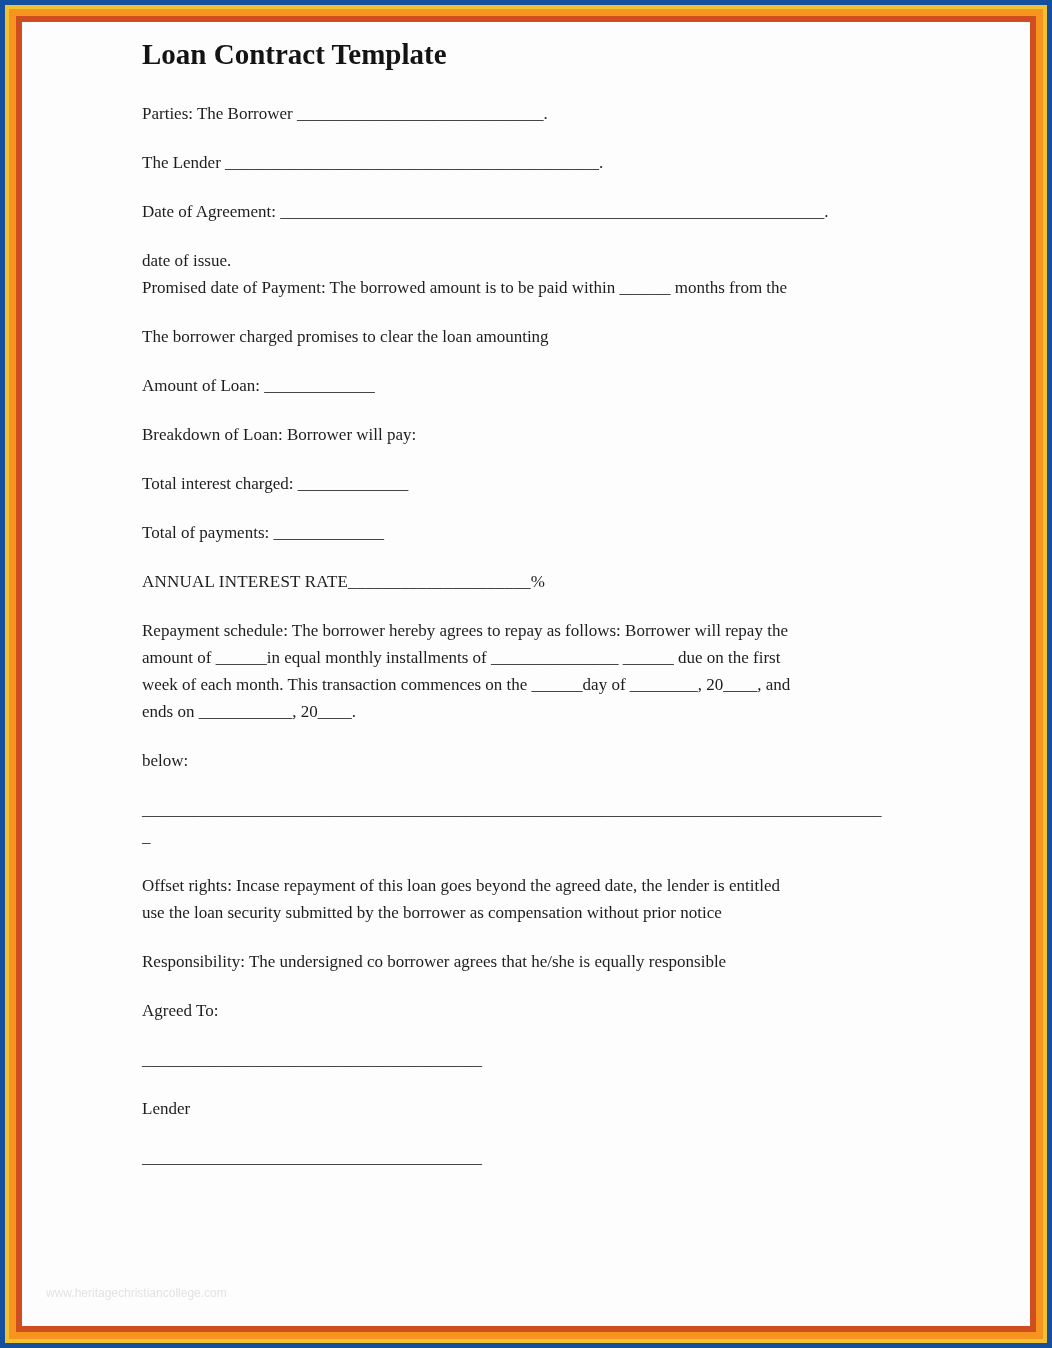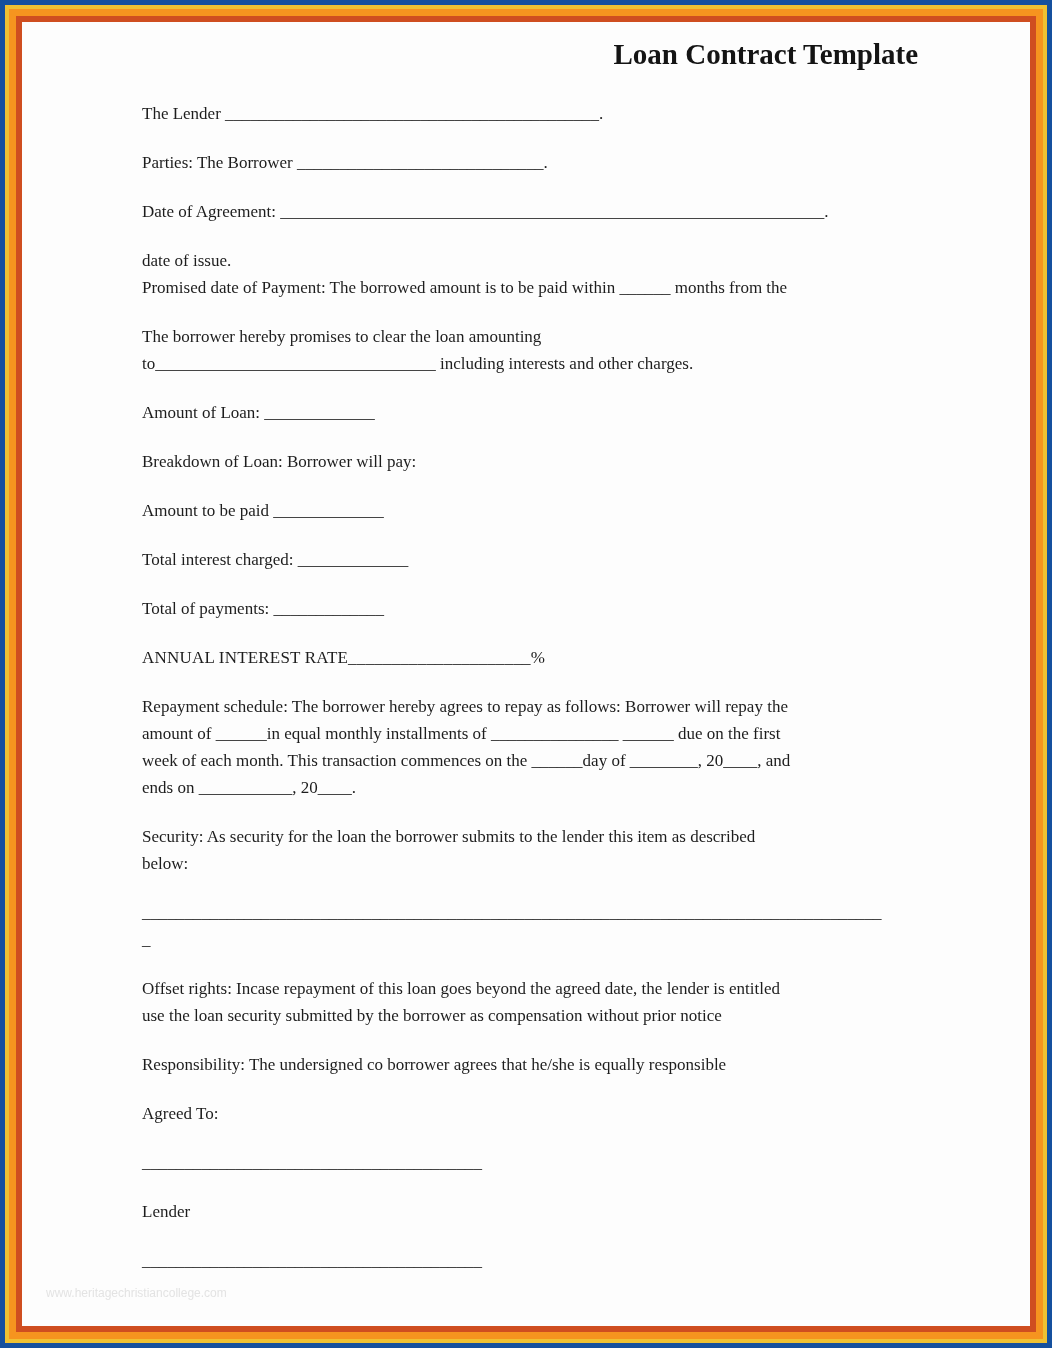--- a/index.html
+++ b/index.html
@@ -39,21 +39,21 @@
     width: 100%; height: 100%;
     background: #fdfdfd;
     color: #1d1d1d;
     padding: 14px 112px 0 120px;
     overflow: hidden;
   }
   .doc-title {
     font-size: 29px;
     line-height: 36px;
     font-weight: bold;
-    text-align: right;
+    text-align: left;
     margin: 0 0 28px 0;
     color: #141414;
   }
   .block { margin: 0 0 22px 0; }
   .line {
     font-size: 17px;
     line-height: 27px;
     white-space: pre-wrap;
   }
   .caps { letter-spacing: 0.2px; }
@@ -77,52 +77,48 @@
       <div class="frame-darkorange">
         <div class="page">
 
           <div class="watermark">www.heritagechristiancollege.com</div>
 
           <div class="content">
 
             <h1 class="doc-title">Loan Contract Template</h1>
 
             <div class="block">
-              <div class="line">The Lender ____________________________________________.</div>
+              <div class="line">Parties: The Borrower _____________________________.</div>
             </div>
 
             <div class="block">
-              <div class="line">Parties: The Borrower _____________________________.</div>
+              <div class="line">The Lender ____________________________________________.</div>
             </div>
 
             <div class="block">
               <div class="line">Date of Agreement: ________________________________________________________________.</div>
             </div>
 
             <div class="block">
               <div class="line">date of issue.</div>
               <div class="line">Promised date of Payment: The borrowed amount is to be paid within ______ months from the</div>
             </div>
 
             <div class="block">
-              <div class="line">The borrower hereby promises to clear the loan amounting</div>
-              <div class="line">to_________________________________ including interests and other charges.</div>
+              <div class="line">The borrower charged promises to clear the loan amounting</div>
             </div>
 
             <div class="block">
               <div class="line">Amount of Loan: _____________</div>
             </div>
 
             <div class="block">
               <div class="line">Breakdown of Loan: Borrower will pay:</div>
             </div>
 
-            <div class="block">
-              <div class="line">Amount to be paid _____________</div>
-            </div>
 
             <div class="block">
               <div class="line">Total interest charged: _____________</div>
             </div>
 
             <div class="block">
               <div class="line">Total of payments: _____________</div>
             </div>
 
             <div class="block">
@@ -130,21 +126,20 @@
             </div>
 
             <div class="block">
               <div class="line">Repayment schedule: The borrower hereby agrees to repay as follows: Borrower will repay the</div>
               <div class="line">amount of ______in equal monthly installments of _______________ ______ due on the first</div>
               <div class="line">week of each month. This transaction commences on the ______day of ________, 20____, and</div>
               <div class="line">ends on ___________, 20____.</div>
             </div>
 
             <div class="block">
-              <div class="line">Security: As security for the loan the borrower submits to the lender this item as described</div>
               <div class="line">below:</div>
             </div>
 
             <div class="block">
               <div class="line">_______________________________________________________________________________________</div>
               <div class="line">_</div>
             </div>
 
             <div class="block">
               <div class="line">Offset rights: Incase repayment of this loan goes beyond the agreed date, the lender is entitled</div>

